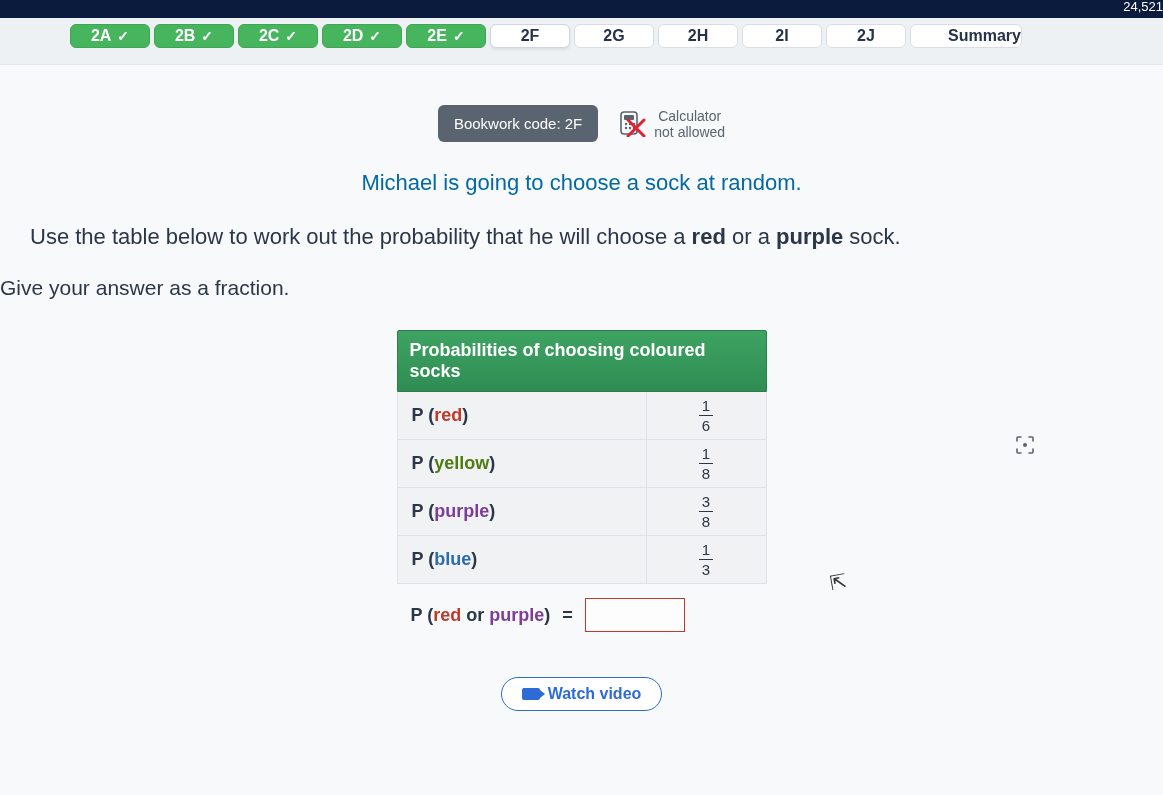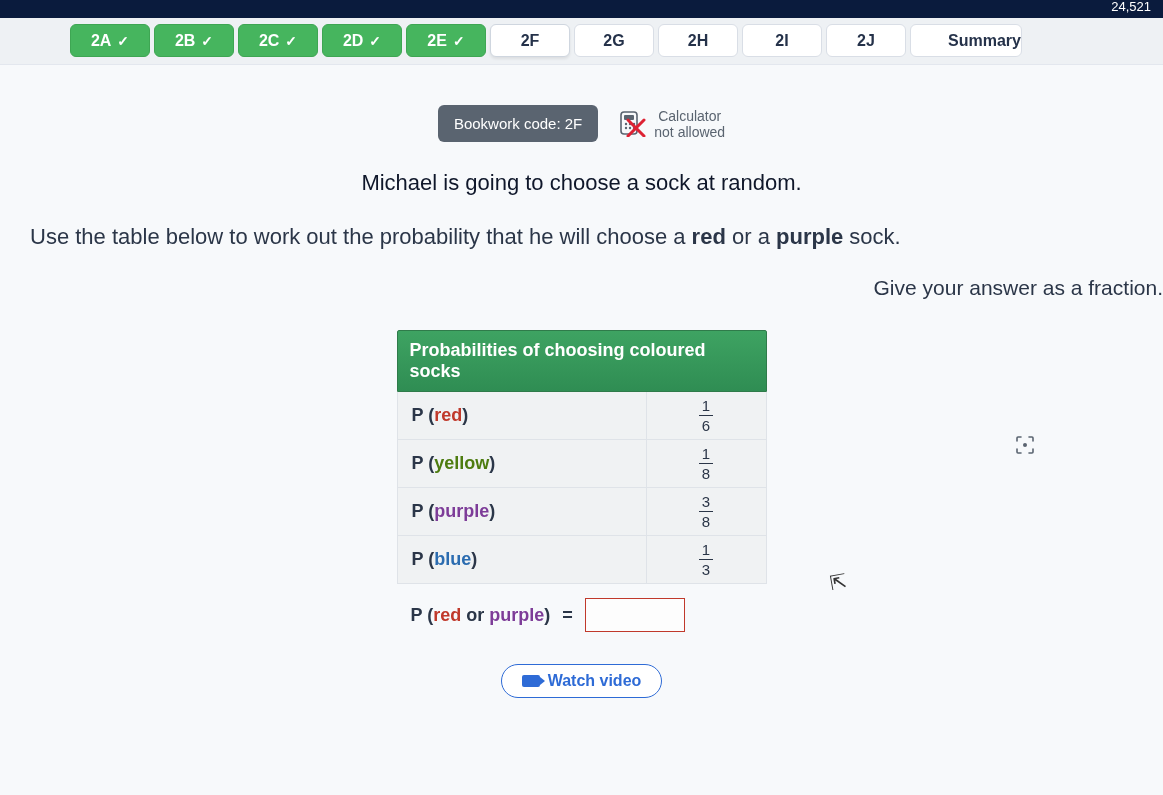--- a/index.html
+++ b/index.html
@@ -10,34 +10,34 @@
     height: 795px;
     overflow: hidden;
     position: relative;
   }
   .topbar {
     background: #0a1b3d;
     height: 18px;
     color: #fff;
     text-align: right;
     font-size: 13px;
-    padding-right: 12px;
+    padding-right: 0;
     line-height: 14px;
   }
   .tabs-row {
     display: flex;
     gap: 4px;
     padding: 6px 0 0 70px;
     background: #eef1f4;
     align-items: stretch;
     height: 46px;
   }
   .tab {
     min-width: 80px;
-    height: 33px;
+    height: 24px;
     border-radius: 6px;
     display: flex;
     align-items: center;
     justify-content: center;
     gap: 6px;
     font-weight: 700;
     font-size: 16px;
     color: #25324a;
     background: #fff;
     border: 1px solid #d9dee6;
@@ -85,33 +85,33 @@
     font-size: 14px;
   }
   .calc-icon {
     width: 28px; height: 26px;
     position: relative;
   }
   .calc-icon svg { width: 28px; height: 26px; }
   .q-line1 {
     text-align: center;
     font-size: 22px;
-    color: #0f172a;
+    color: #0369a1;
     margin-bottom: 28px;
   }
   .q-line2 {
     text-align: left;
     font-size: 22px;
     color: #2b3648;
     padding: 0 30px;
     margin-bottom: 26px;
   }
   .q-line2 b { font-weight: 700; }
   .q-line3 {
-    text-align: right;
+    text-align: left;
     font-size: 21px;
     color: #2b3648;
     margin-bottom: 30px;
   }
   .table-wrap {
     width: 370px;
     margin: 0 auto;
   }
   .table-header {
     background: linear-gradient(#3ea362,#2f8d53);
@@ -169,21 +169,21 @@
     color: #2b3648;
   }
   .answer-box {
     width: 100px;
     height: 34px;
     border: 1.5px solid #c0392b;
     background: #fdfdfd;
   }
   .watch-row {
     text-align: center;
-    margin-top: 28px;
+    margin-top: 41px;
   }
   .watch-btn {
     display: inline-flex;
     align-items: center;
     gap: 8px;
     border: 1.5px solid #2e6bd6;
     color: #2e6bd6;
     background: #fff;
     border-radius: 22px;
     padding: 7px 20px;

